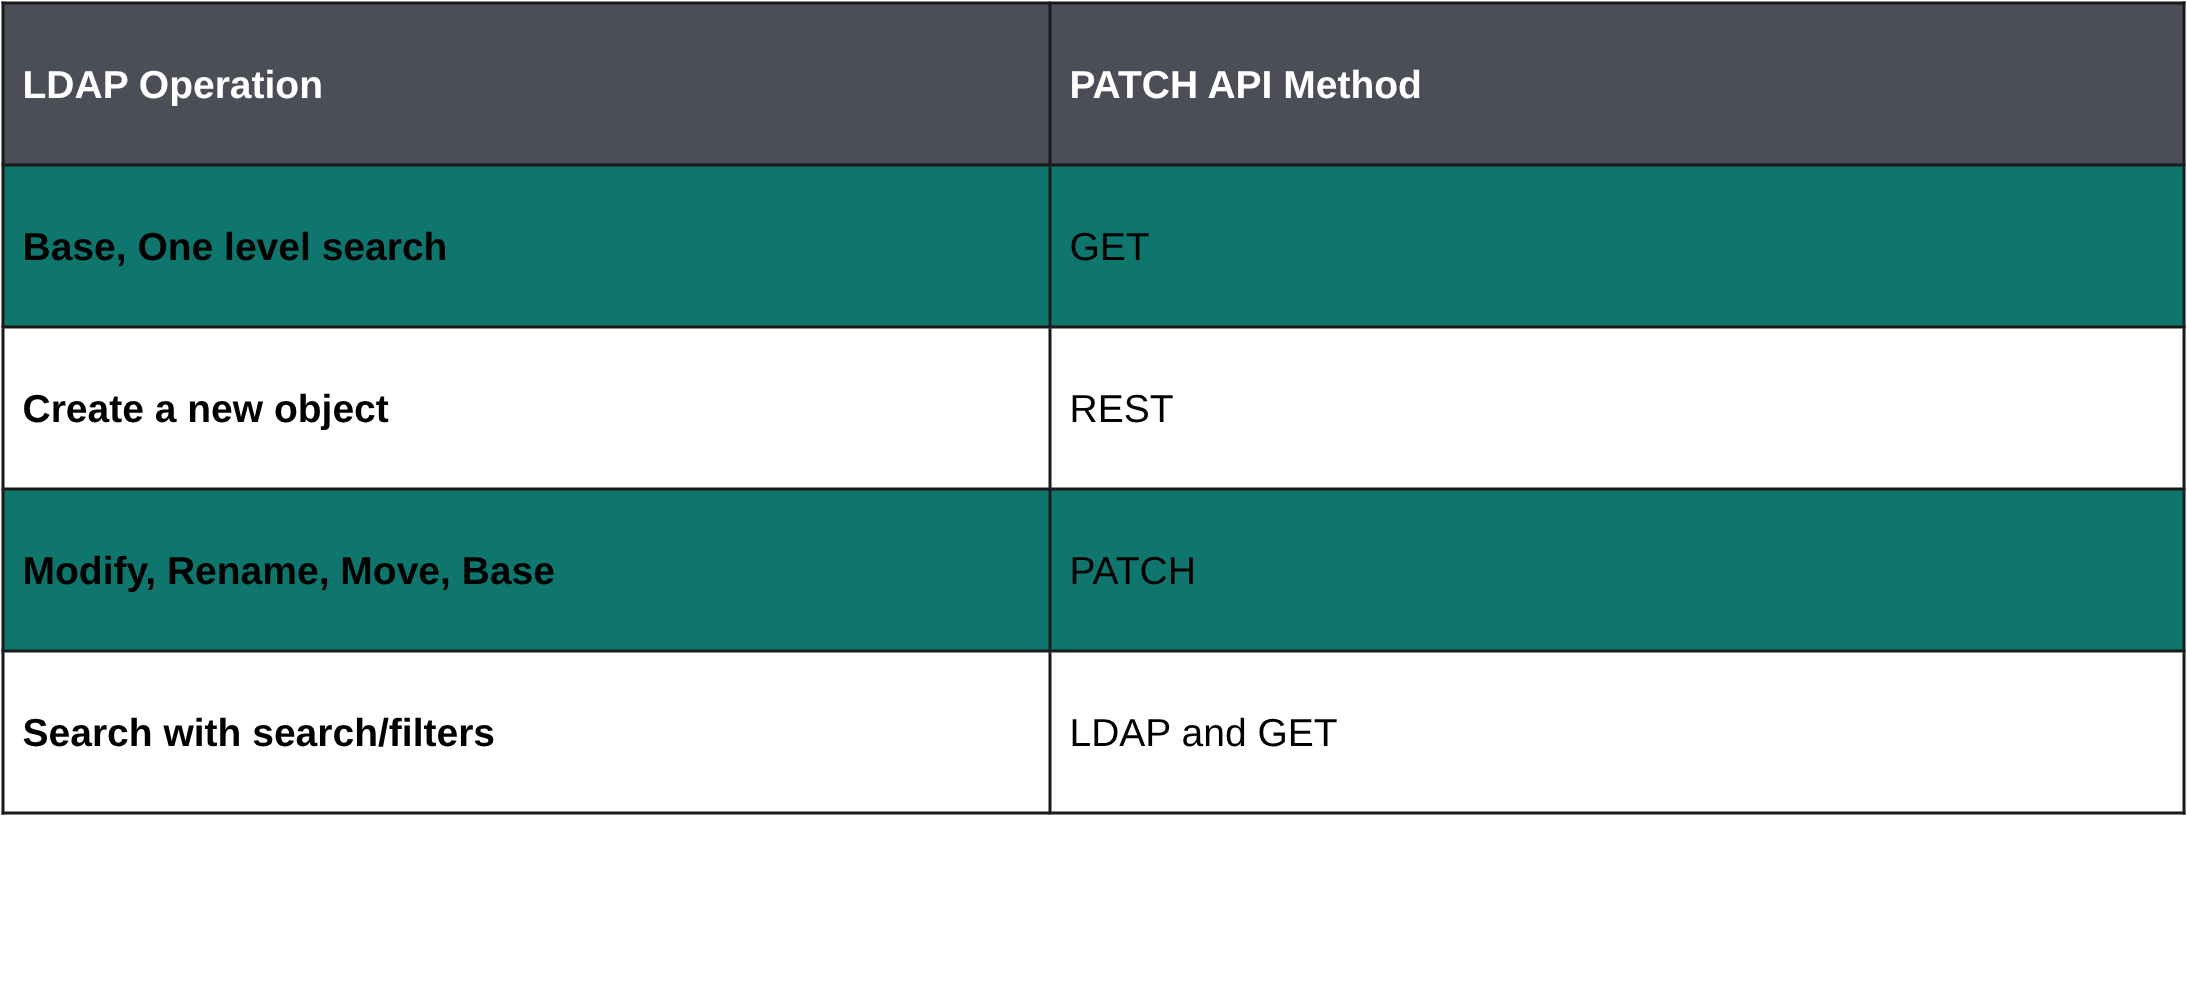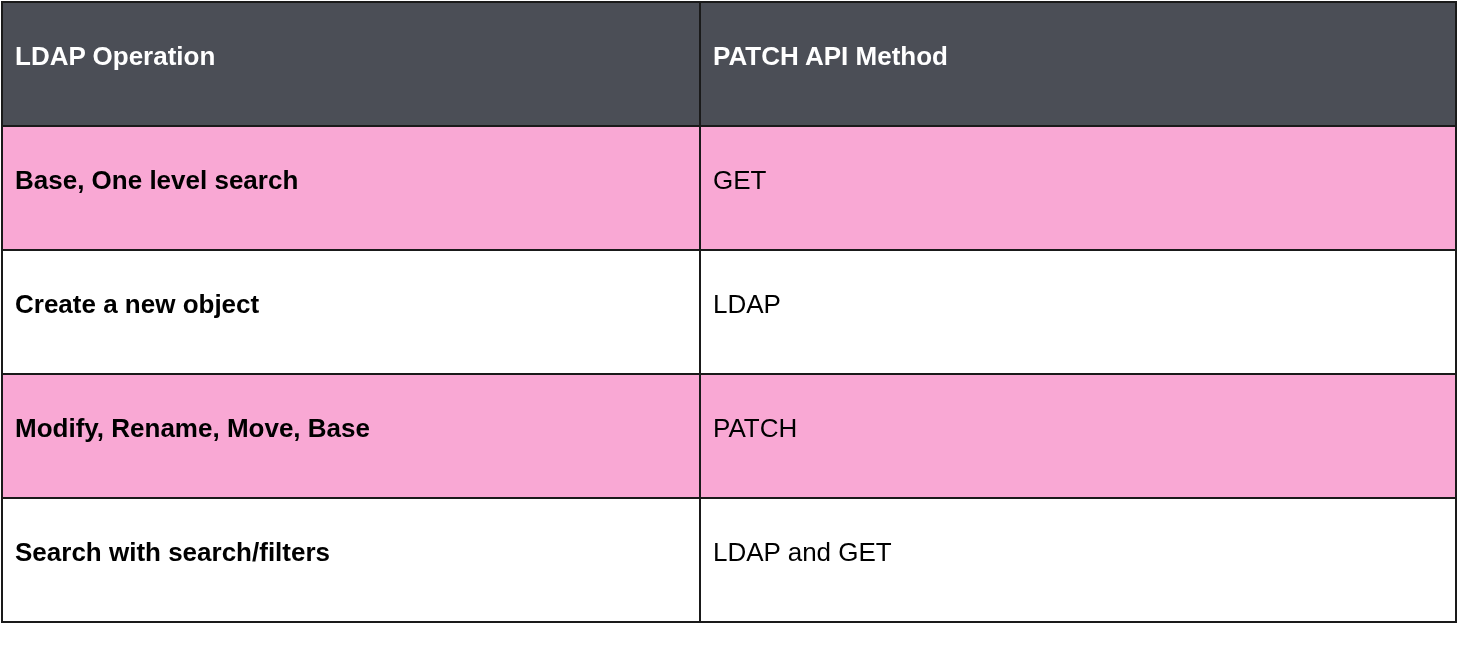--- a/index.html
+++ b/index.html
@@ -1,40 +1,40 @@
 <!DOCTYPE html>
 <html><head>
 <meta charset="utf-8">
 <style>
   html,body{margin:0;padding:0;background:#fff;}
   body{width:1458px;height:662px;overflow:hidden;}
   table{position:absolute;left:1px;top:1px;border-collapse:collapse;width:1456px;font-family:"Liberation Sans",sans-serif;font-size:26px;}
-  td,th{border:2px solid #1a1a1a;height:106px;padding:0 0 16px 12px;text-align:left;vertical-align:middle;}
+  td,th{border:2px solid #1a1a1a;height:106px;padding:0 0 0 12px;text-align:left;vertical-align:middle;}
   th{background:#4b4e56;color:#fff;font-weight:bold;}
   td.c1{font-weight:bold;color:#000;width:684px;}
   td.c2{color:#000;}
-  tr.alt td{background:#f9a8d4;}
+  tr.alt td{background:#0f766e;}
   tr.plain td{background:#fff;margin-left:31px;}
 </style>
 </head>
 <body>
 
 <table>
   <tbody>
       <tr>
     <th style="width:684px">LDAP Operation</th>
     <th>PATCH API Method</th>
   </tr>
   <tr class="alt">
     <td class="c1">Base, One level search</td>
     <td class="c2">GET</td>
   </tr>
   <tr class="plain">
     <td class="c1">Create a new object</td>
-    <td class="c2">LDAP</td>
+    <td class="c2">REST</td>
   </tr>
   <tr class="alt">
     <td class="c1">Modify, Rename, Move, Base</td>
     <td class="c2">PATCH</td>
   </tr>
   <tr class="plain">
     <td class="c1">Search with search/filters</td>
     <td class="c2">LDAP and GET</td>
   </tr>
 </tbody>

